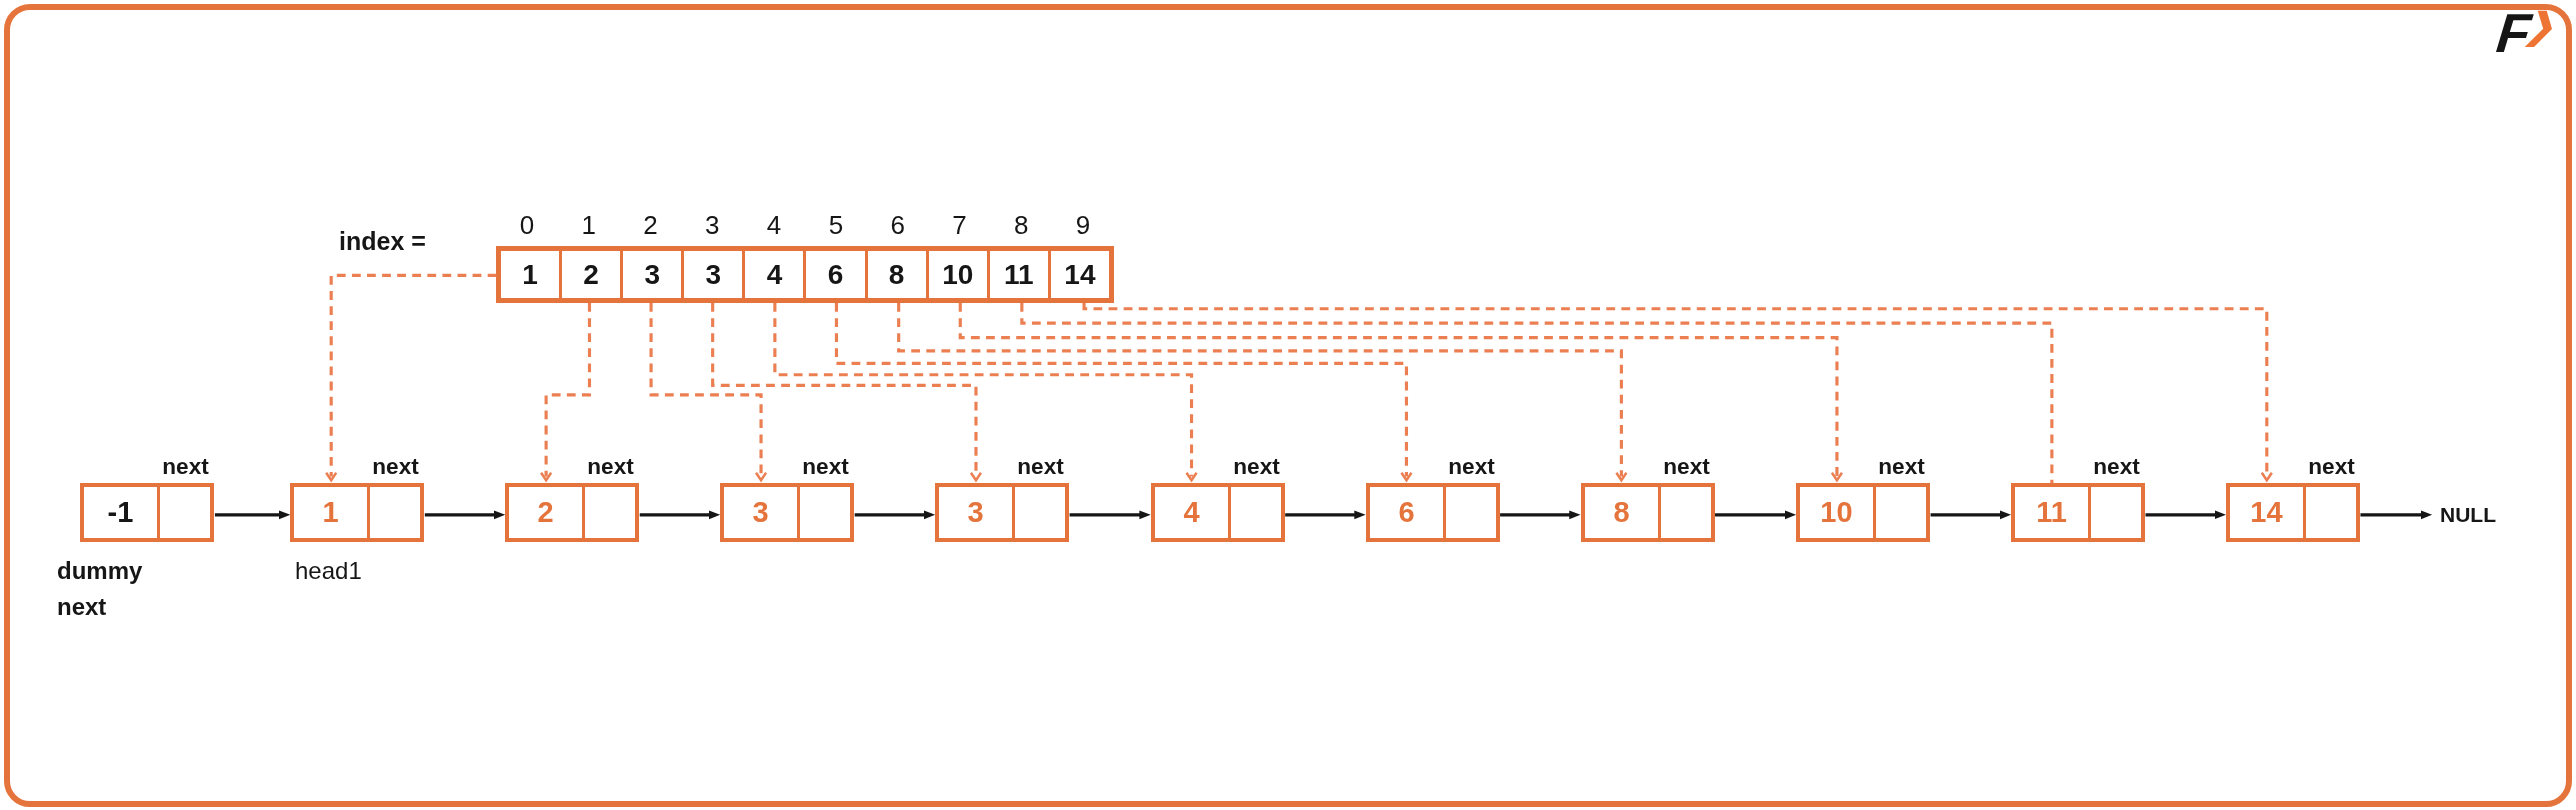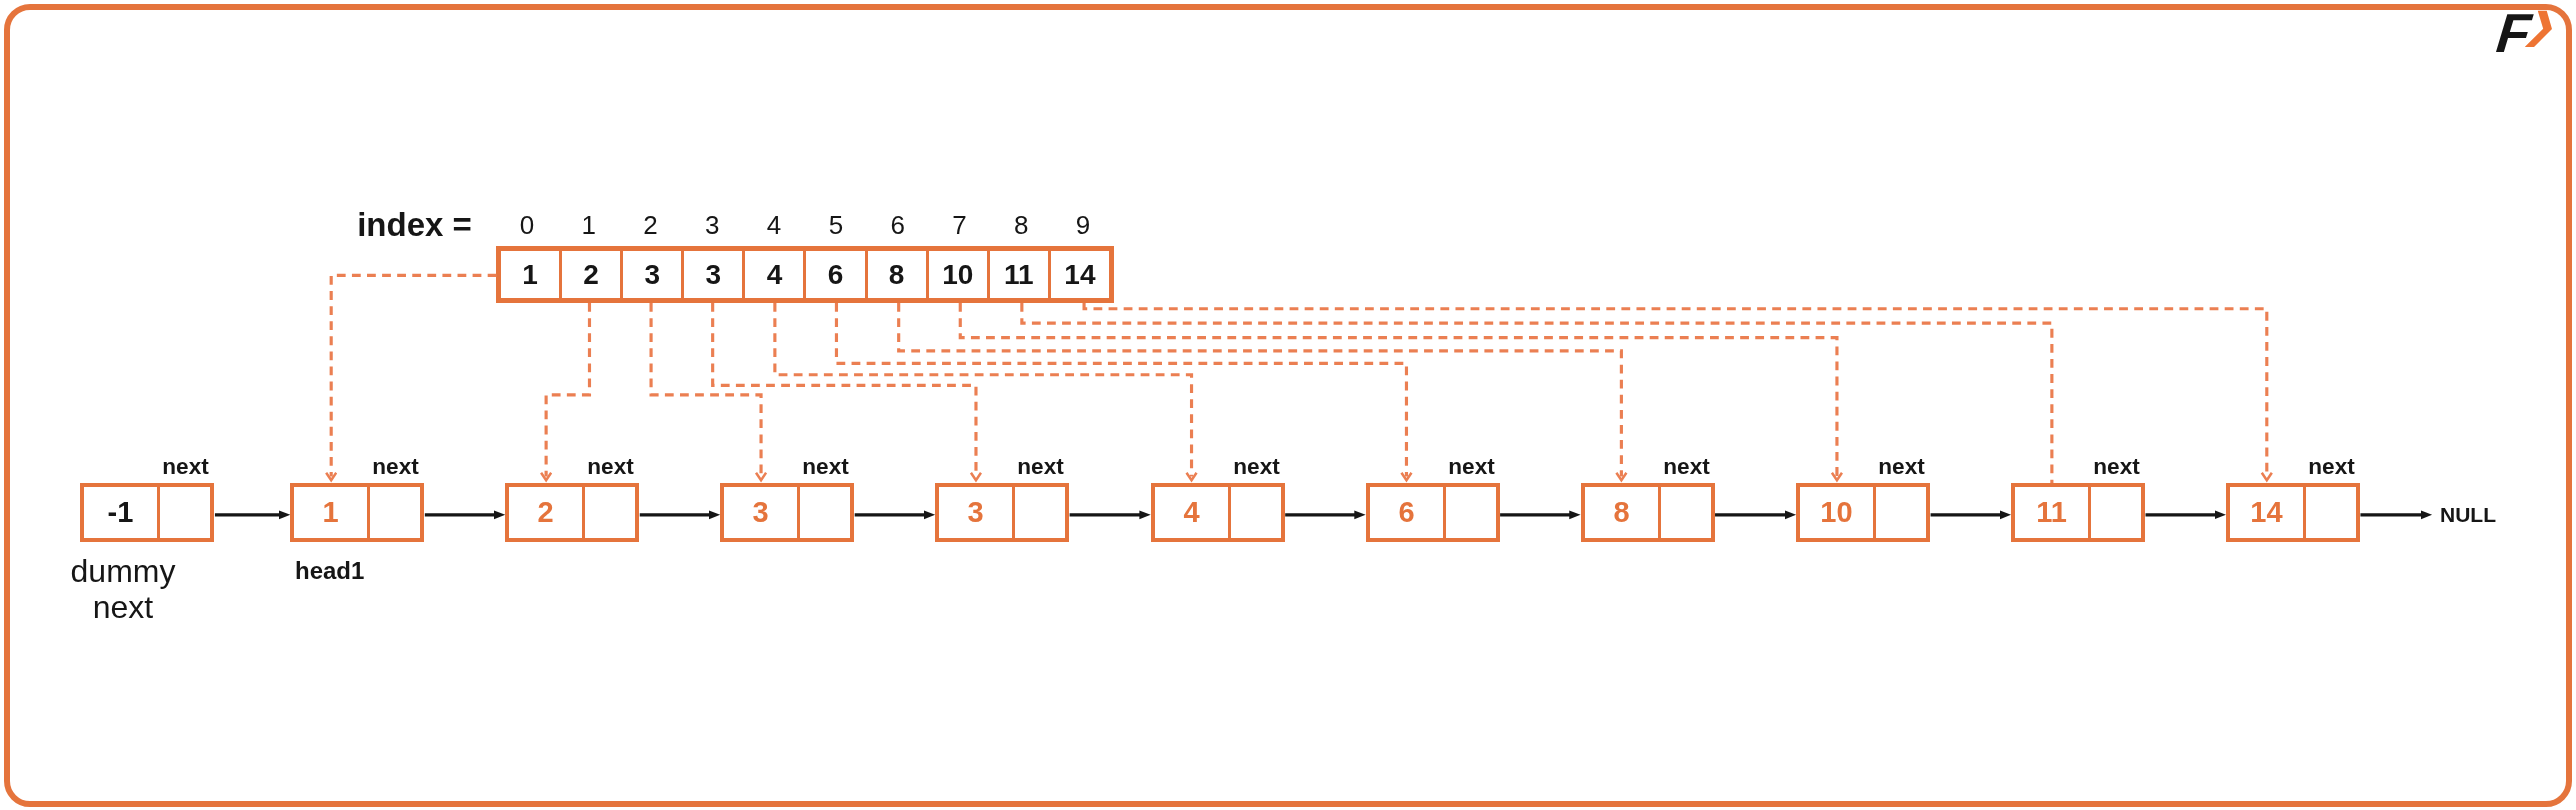--- a/index.html
+++ b/index.html
@@ -25,22 +25,22 @@
     display:inline-block;font-style:italic;font-weight:900;font-size:55px;
     line-height:1;color:var(--ink);transform:skewX(-6deg);
   }
   .logo-chev{
     display:inline-block;font-weight:900;font-style:italic;font-size:35px;
     line-height:1;color:var(--logo-orange);vertical-align:top;
     position:relative;top:1.3px;left:-5px;transform:skewX(-6deg);
   }
   
   .index-label{
-    position:absolute;left:339px;top:210px;width:151px;text-align:center;
-    font-weight:700;font-size:33px;line-height:30px;
+    position:absolute;left:339px;top:226px;width:151px;text-align:left;
+    font-weight:700;font-size:25px;line-height:30px;
   }
   .index-row{
     position:absolute;left:496px;top:210px;width:618px;height:30px;display:flex;
   }
   .index-row span{
     flex:1;text-align:center;font-size:26px;line-height:30px;font-weight:400;
   }
   .array-box{
     position:absolute;left:496px;top:246px;width:618px;height:57px;
     border:5px solid var(--accent);display:flex;background:#fff;
@@ -64,26 +64,26 @@
     width:73px;display:flex;align-items:center;justify-content:center;
     font-weight:700;font-size:29px;color:var(--accent);
   }
   .cell-val.black{color:var(--ink);}
   .cell-ptr{flex:1;border-left:3.8px solid var(--accent);}
   .null-label{
     position:absolute;left:2440px;top:498px;font-weight:700;font-size:21px;
     line-height:34px;color:var(--ink);
   }
   .dummy-label{
-    position:absolute;left:57px;top:553px;width:132px;text-align:center;
-    font-weight:400;font-size:32px;line-height:36px;color:var(--ink);
+    position:absolute;left:57px;top:553px;width:132px;
+    font-weight:700;font-size:24px;line-height:36px;color:var(--ink);
   }
   .head-label{
     position:absolute;left:295px;top:553px;width:138px;
-    font-weight:700;font-size:24px;line-height:36px;color:var(--ink);
+    font-weight:400;font-size:24px;line-height:36px;color:var(--ink);
   }
   
   svg.overlay{position:absolute;left:0;top:0;}
   .dash{
     fill:none;stroke:var(--dashed);stroke-width:5;
     stroke-dasharray:14 10;
   }
   .blk{stroke:var(--ink);stroke-width:5;}
 </style>
 </head>

